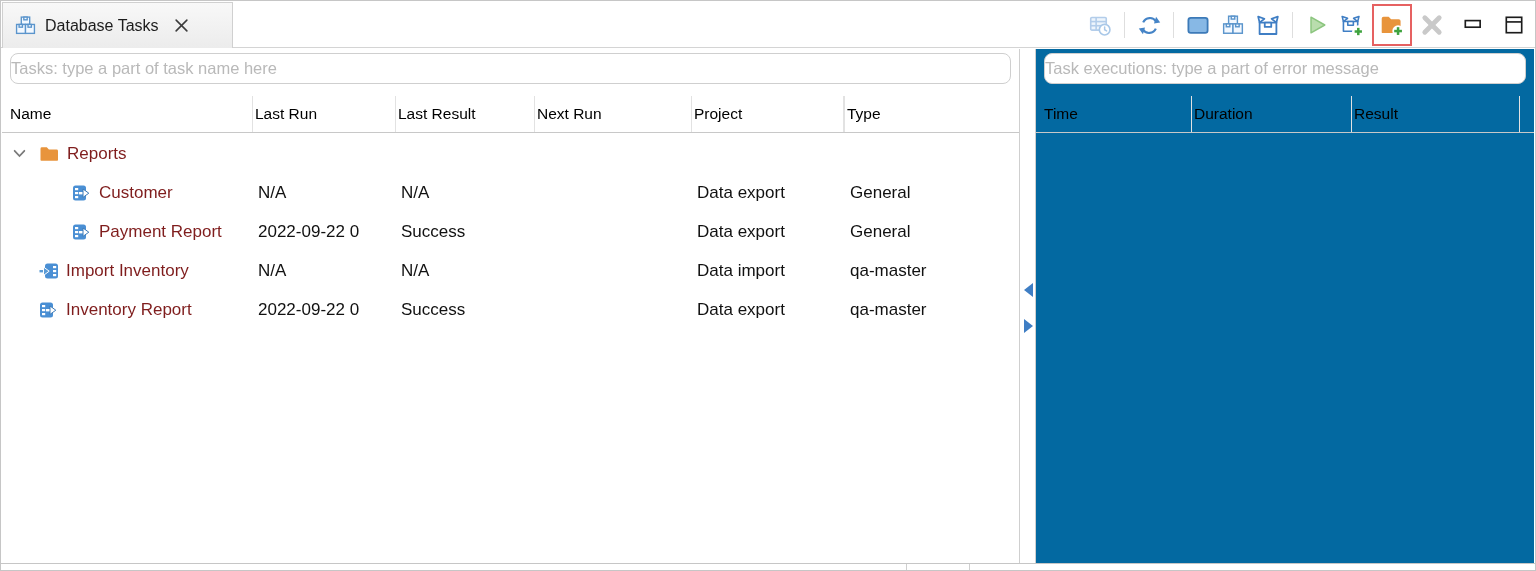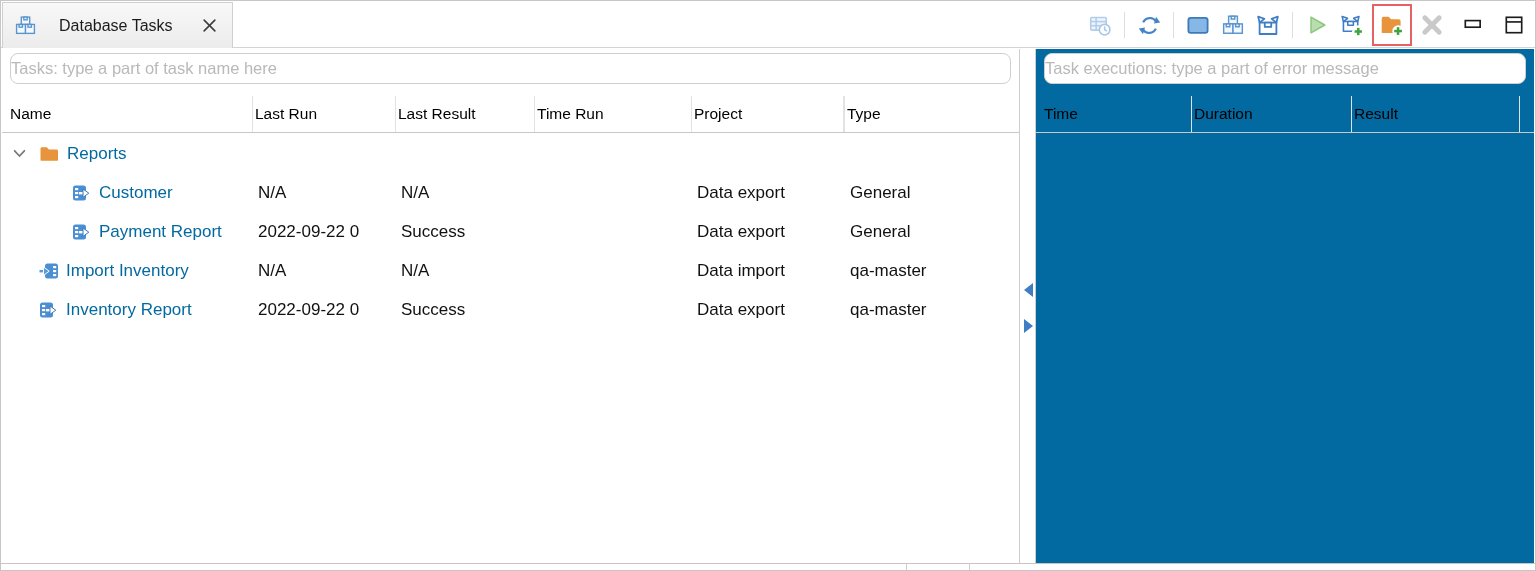--- a/index.html
+++ b/index.html
@@ -10,21 +10,21 @@
   }
   
   .tabbar {
     position:absolute; left:0; top:0; right:0; height:47px;
     background:#ffffff; border-bottom:1px solid #d4d4d4;
   }
   .tab {
     position:absolute; left:1px; top:1px; height:46px; width:231px;
     background:linear-gradient(#f8f8f8,#ececec);
     border:1px solid #d0d0d0; border-bottom:none;
-    display:flex; align-items:center; gap:23px; padding:0 12px;
+    display:flex; align-items:center; gap:9px; padding:0 12px;
     cursor:default;
   }
   .tab-title { font-size:16px; font-weight:500; color:#1c1c1c; white-space:nowrap; }
   .tab-close { display:flex; align-items:center; margin-left:6px; cursor:pointer; }
   
   .toolbar {
     position:absolute; right:6px; top:5px; height:38px;
     display:flex; align-items:center; gap:5px; z-index:5;
   }
   .tbtn { width:30px; height:30px; display:flex; align-items:center; justify-content:center; cursor:pointer; }
@@ -63,21 +63,21 @@
   .thead .hcell.endsep { border-right:1px solid #e2e2e2; }
   .rows { margin-top:1px; }
   .trow { height:39px; cursor:default; }
   .trow .cell {
     display:flex; align-items:center; font-size:17px; color:#111;
     padding-left:6px; white-space:nowrap; overflow:hidden;
   }
   .name-cell { display:flex; align-items:center; gap:7px; padding-left:4px; overflow:hidden; }
   .expander { width:26px; min-width:26px; display:flex; align-items:center; justify-content:center; }
   .indent { width:26px; min-width:26px; }
-  .rlabel { font-size:17px; color:#0369a1; white-space:nowrap; }
+  .rlabel { font-size:17px; color:#7f1d1d; white-space:nowrap; }
   .ricon { display:flex; align-items:center; }
   
   .sash-arrow { position:absolute; left:1022px; width:11px; height:16px; cursor:pointer; }
   .sash-up { top:281px; }
   .sash-down { top:317px; }
   
   .bottom-line { position:absolute; left:0; right:0; top:562px; height:1px; background:#c6c6c6; }
   .btick { position:absolute; top:563px; width:1px; height:8px; background:#cfcfcf; }
   .btick1 { left:905px; }
   .btick2 { left:968px; }
@@ -237,21 +237,21 @@
     </div>
   </div>
 
   <div class="panel-left">
     <input class="filter-input" type="text" placeholder="Tasks: type a part of task name here" style="">
 
     <div class="thead lgrid">
       <div class="hcell first">Name</div>
       <div class="hcell sep">Last Run</div>
       <div class="hcell sep">Last Result</div>
-      <div class="hcell sep">Time Run</div>
+      <div class="hcell sep">Next Run</div>
       <div class="hcell sep endsep">Project</div>
       <div class="hcell sep">Type</div>
       <div class="hcell"></div>
     </div>
 
     <div class="rows">
 
       <div class="trow lgrid">
         <div class="name-cell">
           <span class="expander">

